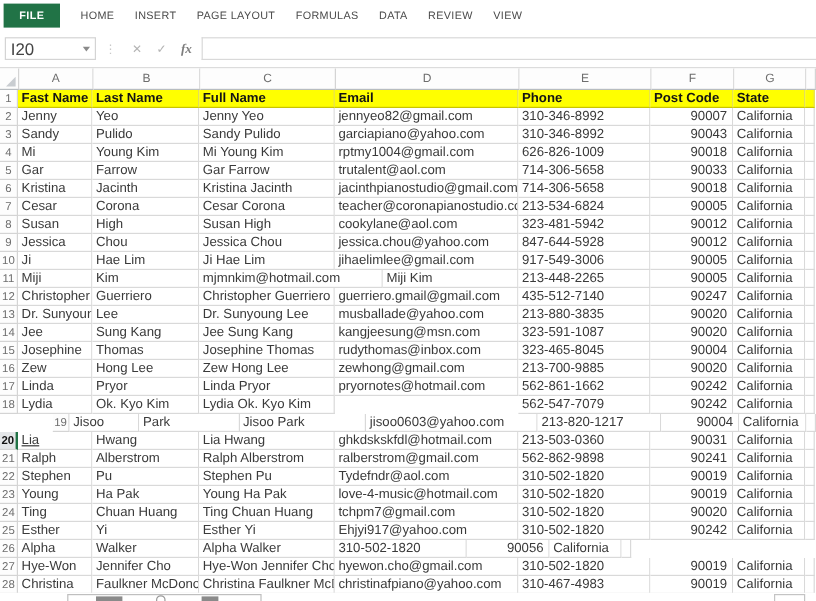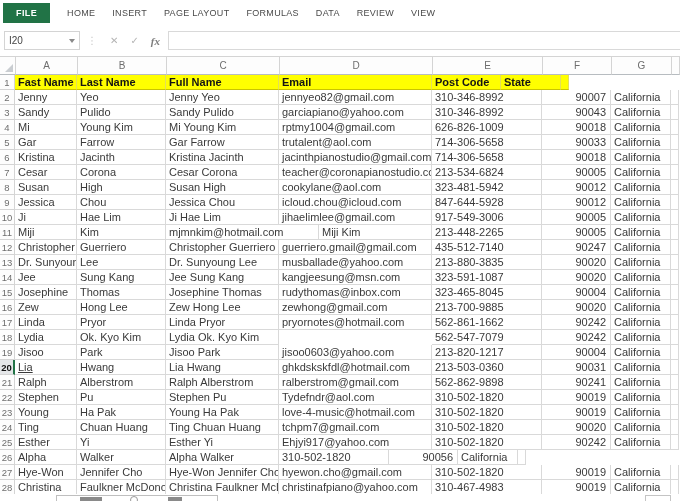--- a/index.html
+++ b/index.html
@@ -13,21 +13,21 @@
     background:#217346;color:#fff;font-size:9px;letter-spacing:.4px;
     padding:5px 13px;margin-left:3px;cursor:default;font-weight:bold;
   }
   .rtab{
     font-size:9px;letter-spacing:.3px;color:#4a4a4a;margin-left:17px;cursor:default;
   }
   
   .fbar{height:29px;display:flex;align-items:center;background:#fff;padding-left:4px;}
   .namebox{
     width:66px;height:17px;border:1px solid #d4d4d4;display:flex;align-items:center;
-    justify-content:space-between;padding:0 4px;font-size:10px;color:#444;background:#fff;
+    justify-content:space-between;padding:0 4px;font-size:14px;color:#444;background:#fff;
   }
   .nb-arrow{width:0;height:0;border-left:3px solid transparent;border-right:3px solid transparent;border-top:4px solid #8a8a8a;}
   .fbar-dots{color:#c8c8c8;font-size:10px;margin:0 7px;}
   .fbar-ico{color:#b4b4b4;font-size:10px;margin:0 6px;}
   .fx{font-family:"Liberation Serif",serif;font-style:italic;font-weight:bold;color:#7d7d7d;font-size:11px;margin:0 8px 0 6px;}
   .formula-input{
     flex:1;height:17px;border:1px solid #d9d9d9;border-right:none;margin-right:0;
     font-size:11px;padding:0 4px;outline:none;background:#fff;
   }
   
@@ -102,20 +102,21 @@
       <div class="colhdr" style="width: 69px;">F</div>
       <div class="colhdr" style="width: 60px;">G</div>
       <div class="colhdr" style="width: 8px;"></div>
     </div>
     <div class="g-row hdr" style="height: 15px; display: flex;">
       <div class="rh" style="width: 15px;">1</div>
       <div class="cell" style="width: 62px;">Fast Name</div>
       <div class="cell" style="width: 89px;">Last Name</div>
       <div class="cell" style="width: 113px;">Full Name</div>
       <div class="cell" style="width: 153px;">Email</div>
+      <div class="cell" style="width: 110px;">Phone</div>
       <div class="cell" style="width: 69px;">Post Code</div>
       <div class="cell" style="width: 60px;">State</div>
       <div class="cell" style="width: 8px;"></div>
     </div>
     <div class="g-row" style="height: 15px; display: flex;">
       <div class="rh" style="width: 15px;">2</div>
       <div class="cell" style="width: 62px;">Jenny</div>
       <div class="cell" style="width: 89px;">Yeo</div>
       <div class="cell" style="width: 113px;">Jenny Yeo</div>
       <div class="cell" style="width: 153px;">jennyeo82@gmail.com</div>
@@ -188,21 +189,21 @@
       <div class="cell" style="width: 110px;">323-481-5942</div>
       <div class="cell num" style="width: 69px;">90012</div>
       <div class="cell" style="width: 60px;">California</div>
       <div class="cell" style="width: 8px;"></div>
     </div>
     <div class="g-row" style="height: 15px; display: flex;">
       <div class="rh" style="width: 15px;">9</div>
       <div class="cell" style="width: 62px;">Jessica</div>
       <div class="cell" style="width: 89px;">Chou</div>
       <div class="cell" style="width: 113px;">Jessica Chou</div>
-      <div class="cell" style="width: 153px;">icloud.chou@icloud.com</div>
+      <div class="cell" style="width: 153px;">jessica.chou@yahoo.com</div>
       <div class="cell" style="width: 110px;">847-644-5928</div>
       <div class="cell num" style="width: 69px;">90012</div>
       <div class="cell" style="width: 60px;">California</div>
       <div class="cell" style="width: 8px;"></div>
     </div>
     <div class="g-row" style="height: 15px; display: flex;">
       <div class="rh" style="width: 15px;">10</div>
       <div class="cell" style="width: 62px;">Ji</div>
       <div class="cell" style="width: 89px;">Hae Lim</div>
       <div class="cell" style="width: 113px;">Ji Hae Lim</div>
@@ -293,21 +294,21 @@
       <div class="rh" style="width: 15px;">18</div>
       <div class="cell" style="width: 62px;">Lydia</div>
       <div class="cell" style="width: 89px;">Ok. Kyo Kim</div>
       <div class="cell" style="width: 113px;">Lydia Ok. Kyo Kim</div>
       <div class="cell" style="width: 153px; margin-top: 24px;">lydiaokim@gmail.com</div>
       <div class="cell" style="width: 110px;">562-547-7079</div>
       <div class="cell num" style="width: 69px;">90242</div>
       <div class="cell" style="width: 60px;">California</div>
       <div class="cell" style="width: 8px;"></div>
     </div>
-    <div class="g-row" style="height: 15px; display: flex;">
+    <div class="g-row" style="height: 15px; display: flex; padding-left: 44px;">
       <div class="rh" style="width: 15px;">19</div>
       <div class="cell" style="width: 62px;">Jisoo</div>
       <div class="cell" style="width: 89px;">Park</div>
       <div class="cell" style="width: 113px;">Jisoo Park</div>
       <div class="cell" style="width: 153px;">jisoo0603@yahoo.com</div>
       <div class="cell" style="width: 110px;">213-820-1217</div>
       <div class="cell num" style="width: 69px;">90004</div>
       <div class="cell" style="width: 60px;">California</div>
       <div class="cell" style="width: 8px;"></div>
     </div>

